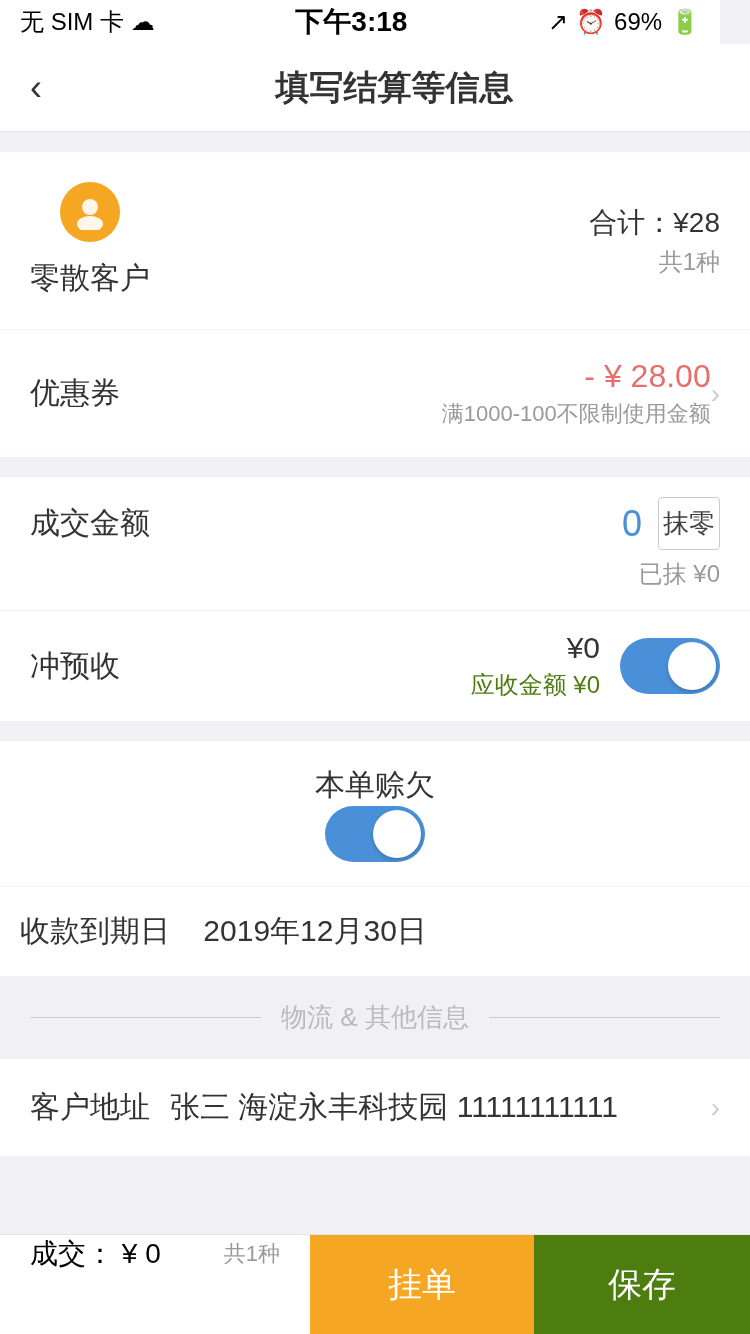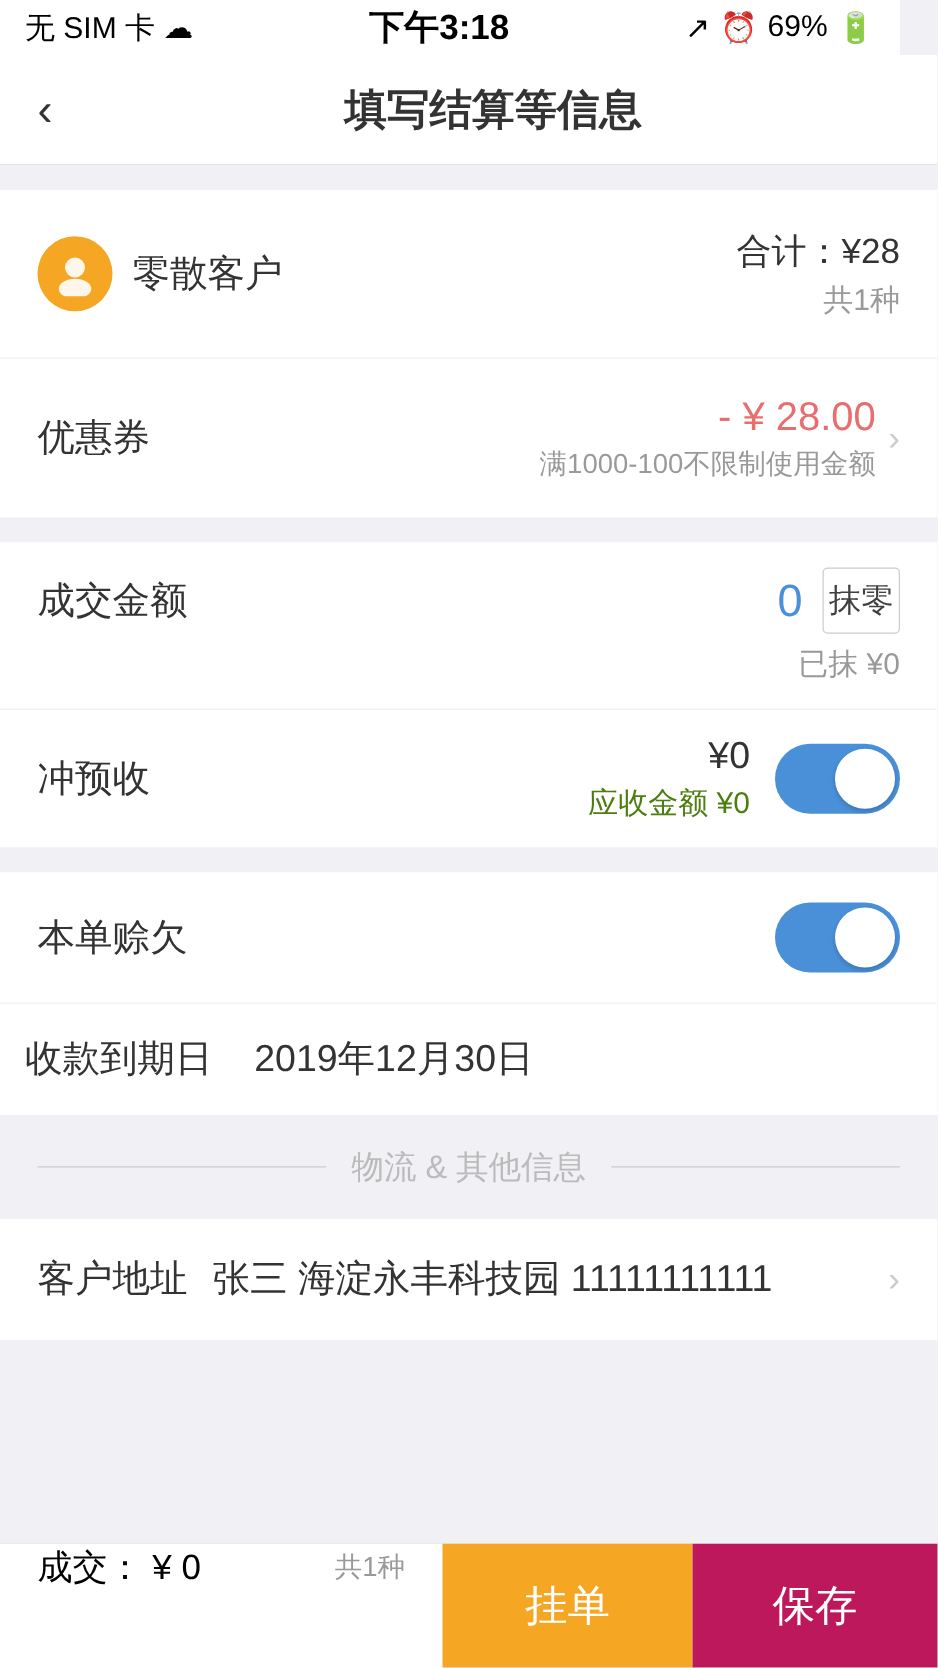--- a/index.html
+++ b/index.html
@@ -68,21 +68,21 @@
     }
 
     
     .customer-row {
       padding: 30px 30px;
       display: flex;
       align-items: center;
       justify-content: space-between;
       background: #fff;
     }
-    .customer-left { display: flex; align-items: center; gap: 16px; }
+    .customer-left { display: flex; align-items: center; gap: 16px; flex-direction: column; }
     .customer-avatar {
       width: 60px;
       height: 60px;
       border-radius: 50%;
       background: #f5a623;
       display: flex;
       align-items: center;
       justify-content: center;
     }
     .customer-name { font-size: 30px; color: #333; font-weight: 500; }
@@ -93,21 +93,21 @@
     
     .coupon-row {
       padding: 28px 30px;
       display: flex;
       align-items: center;
       justify-content: space-between;
       background: #fff;
       border-top: 1px solid #f0f0f0;
     }
     .coupon-label { font-size: 30px; color: #333; }
-    .coupon-right { display: flex; align-items: center; gap: 10px; }
+    .coupon-right { display: flex; align-items: center; gap: 0; }
     .coupon-info { text-align: right; }
     .coupon-amount { font-size: 32px; color: #e86e6e; font-weight: 500; }
     .coupon-desc { font-size: 22px; color: #999; margin-top: 4px; }
     .chevron-right { font-size: 28px; color: #ccc; }
 
     
     .transaction-section {
       background: #fff;
       padding: 20px 30px 20px 30px;
     }
@@ -171,20 +171,21 @@
       box-shadow: 0 2px 4px rgba(0,0,0,0.2);
     }
 
     
     .debt-section {
       background: #fff;
       padding: 24px 30px;
       display: flex;
       align-items: center;
       justify-content: space-between;
+      flex-direction: column;
     }
     .debt-label { font-size: 30px; color: #333; }
 
     
     .due-date-row {
       background: #fff;
       padding: 24px 20px;
       border-top: 1px solid #f0f0f0;
     }
     .due-date-text { font-size: 30px; color: #333; }
@@ -231,33 +232,33 @@
     }
     .bottom-info {
       display: flex;
       flex-direction: row;
       justify-content: space-between;
       padding: 0 30px;
       flex: 1;
     }
     .bottom-count { font-size: 22px; color: #999; margin-top: 4px; }
     .btn-pending {
-      width: 200px;
+      width: 224px;
       background: #f5a623;
       color: #fff;
       font-size: 34px;
       border: none;
       cursor: pointer;
       display: flex;
       align-items: center;
       justify-content: center;
     }
     .btn-save {
-      width: 196px;
-      background: #be185d;
+      width: 216px;
+      background: #4d7c0f;
       color: #fff;
       font-size: 34px;
       border: none;
       cursor: pointer;
       display: flex;
       align-items: center;
       justify-content: center;
     }
 
     .gray-bg-area {

